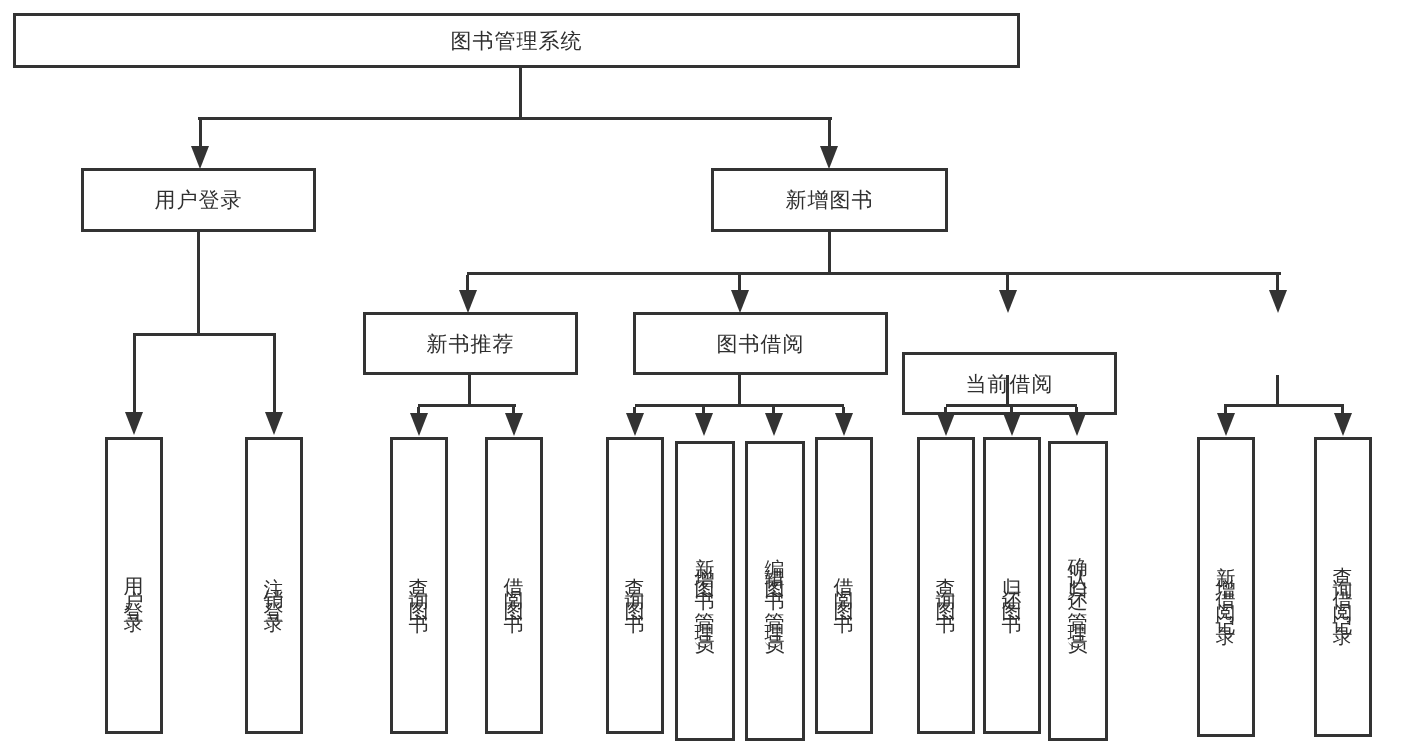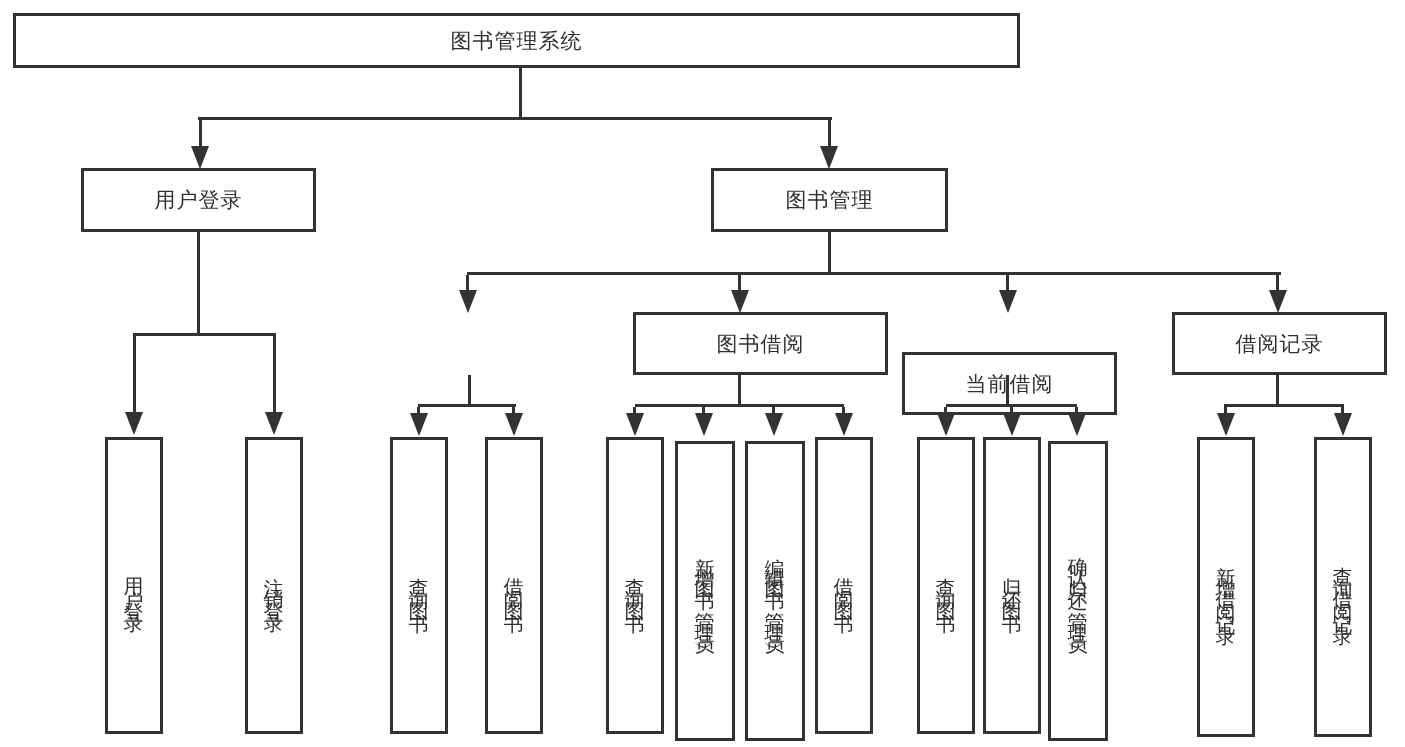--- a/index.html
+++ b/index.html
@@ -48,43 +48,43 @@
   <div class="box" style="left:13px;top:13px;width:1007px;height:55px;">图书管理系统</div>
 
   <div class="vl" style="left:519px;top:68px;height:52px;"></div>
   <div class="hl" style="left:198px;top:117px;width:634px;"></div>
   <div class="vl" style="left:199px;top:120px;height:27px;"></div>
   <div class="ah" style="left:191px;top:146px;"></div>
   <div class="vl" style="left:828px;top:120px;height:27px;"></div>
   <div class="ah" style="left:820px;top:146px;"></div>
 
   <div class="box" style="left:81px;top:168px;width:235px;height:64px;">用户登录</div>
-  <div class="box" style="left:711px;top:168px;width:237px;height:64px;">图书管理</div>
+  <div class="box" style="left:711px;top:168px;width:237px;height:64px;">新增图书</div>
 
   <div class="vl" style="left:197px;top:232px;height:103px;"></div>
   <div class="hl" style="left:133px;top:333px;width:143px;"></div>
   <div class="vl" style="left:133px;top:336px;height:77px;"></div>
   <div class="ah" style="left:125px;top:412px;"></div>
   <div class="vl" style="left:273px;top:336px;height:77px;"></div>
   <div class="ah" style="left:265px;top:412px;"></div>
 
   <div class="vl" style="left:828px;top:232px;height:42px;"></div>
   <div class="hl" style="left:467px;top:272px;width:814px;"></div>
   <div class="vl" style="left:466px;top:275px;height:16px;"></div>
   <div class="ah" style="left:459px;top:290px;"></div>
   <div class="vl" style="left:738px;top:275px;height:16px;"></div>
   <div class="ah" style="left:731px;top:290px;"></div>
   <div class="vl" style="left:1006px;top:275px;height:16px;"></div>
   <div class="ah" style="left:999px;top:290px;"></div>
   <div class="vl" style="left:1276px;top:275px;height:16px;"></div>
   <div class="ah" style="left:1269px;top:290px;"></div>
 
+  <div class="box" style="left:363px;top:312px;width:215px;height:63px;">新书推荐</div>
   <div class="box" style="left:633px;top:312px;width:255px;height:63px;">图书借阅</div>
   <div class="box" style="left:902px;top:312px;width:215px;height:63px;margin-top:40px;">当前借阅</div>
-  <div class="box" style="left:1172px;top:312px;width:215px;height:63px;">借阅记录</div>
 
   <div class="vl" style="left:468px;top:375px;height:31px;"></div>
   <div class="hl" style="left:418px;top:404px;width:98px;"></div>
   <div class="vl" style="left:417px;top:407px;height:7px;"></div>
   <div class="ah" style="left:410px;top:413px;"></div>
   <div class="vl" style="left:512px;top:407px;height:7px;"></div>
   <div class="ah" style="left:505px;top:413px;"></div>
 
   <div class="vl" style="left:738px;top:375px;height:31px;"></div>
   <div class="hl" style="left:635px;top:404px;width:209px;"></div>

